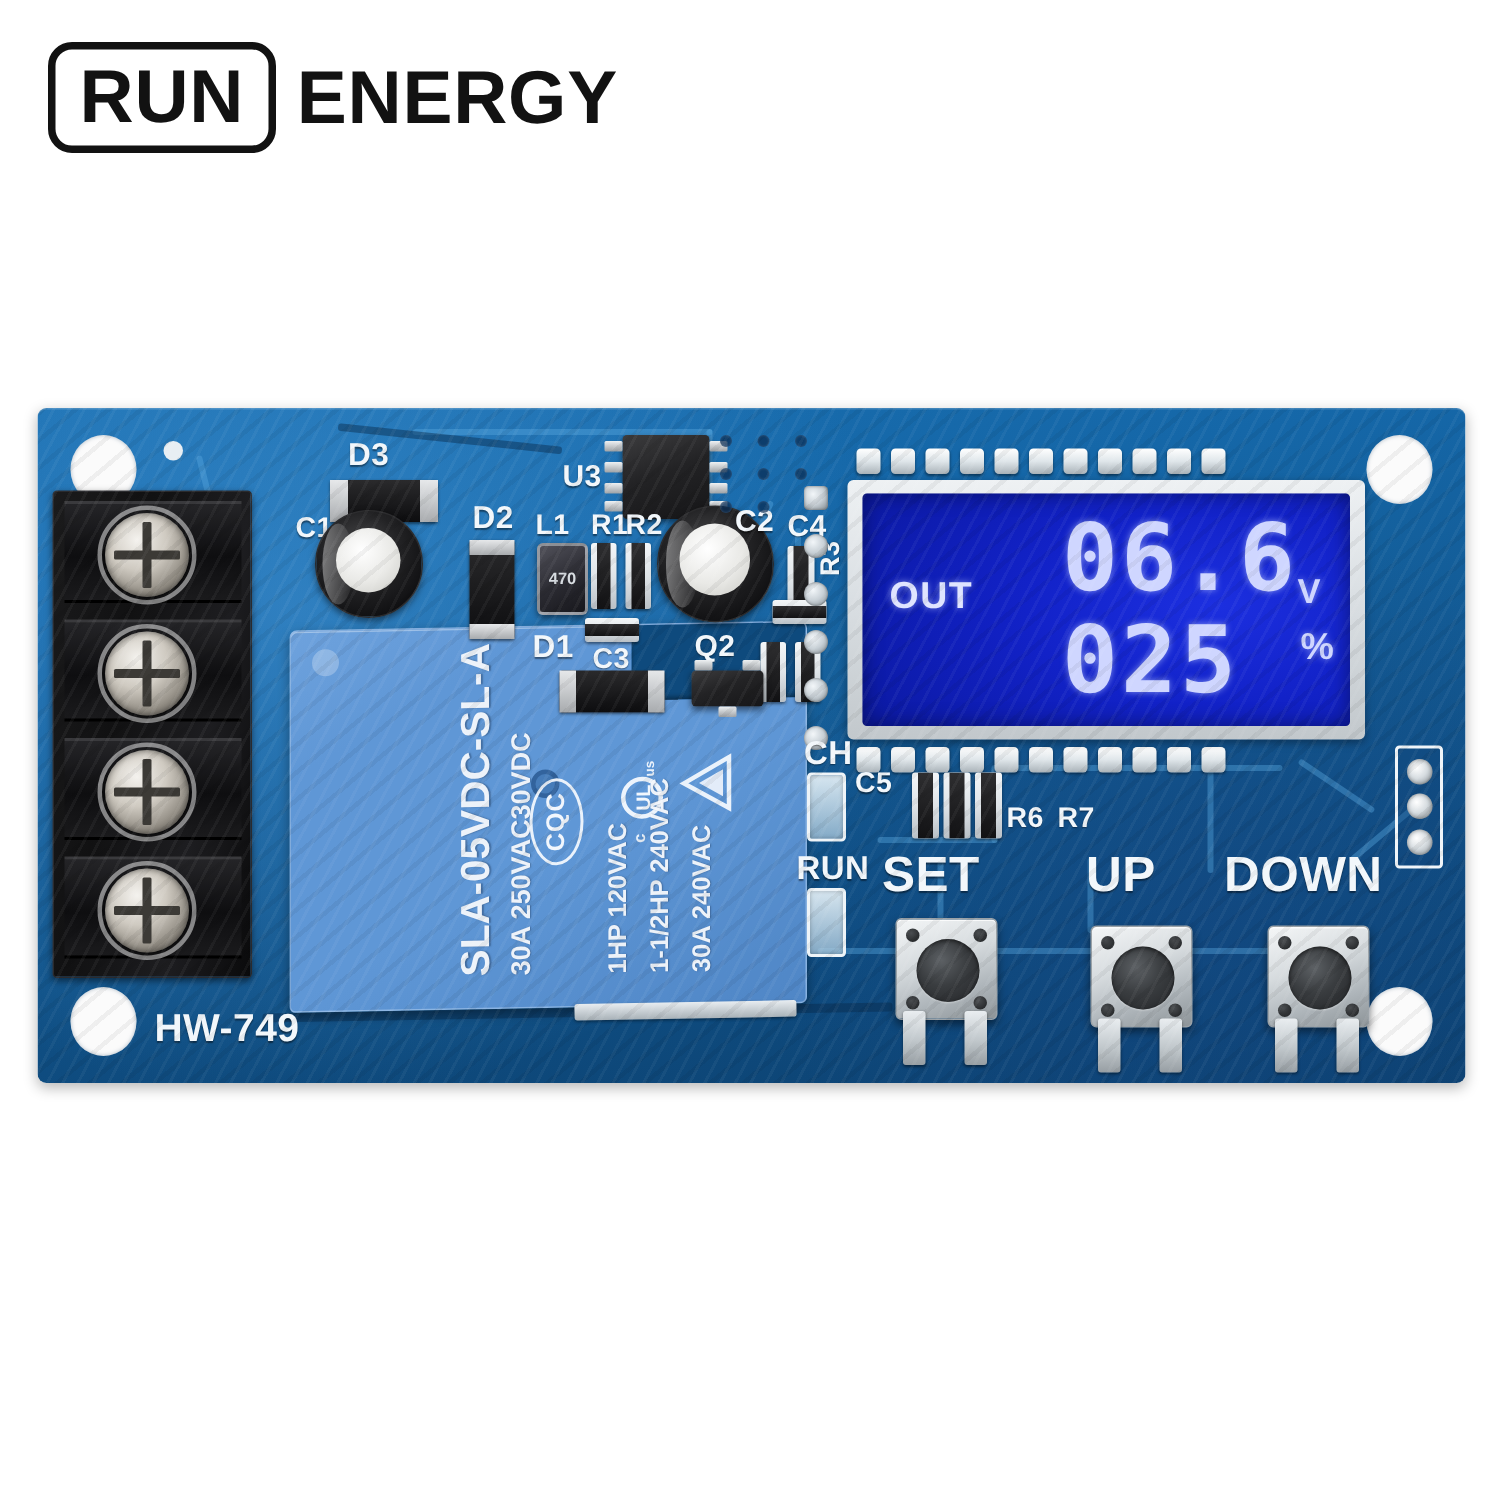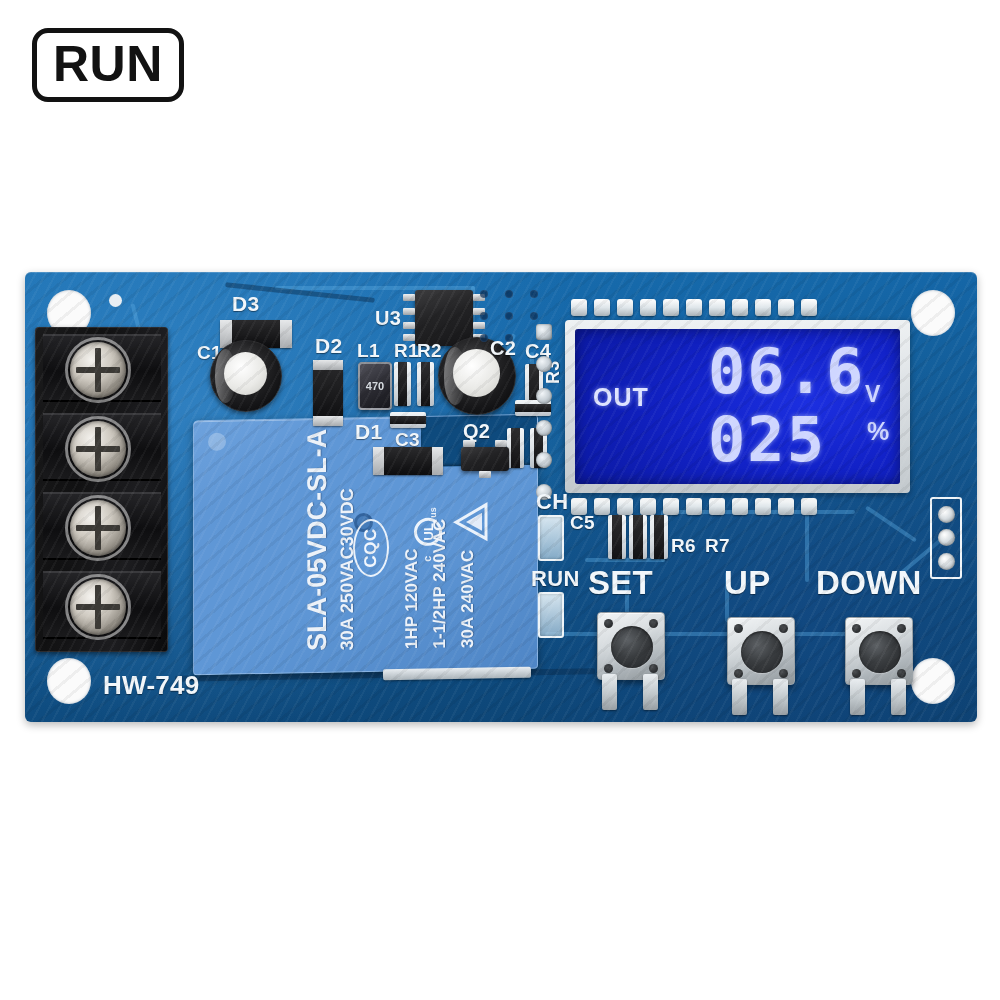--- a/index.html
+++ b/index.html
@@ -396,20 +396,21 @@
 </style>
 </head>
 <body>
 
 <div id="stage">
 
   <div id="logo">
     <div id="logo-box">
       <span class="word">RUN</span>
     </div>
+    <span id="logo-energy">ENERGY</span>
   </div>
 
   <div id="pcb">
 
     <div class="trace" style="left:250px; top:14px; width:200px; height:4px;"></div>
     <div class="trace" style="left:446px; top:14px; width:4px; height:60px;"></div>
     <div class="trace" style="left:120px; top:30px; width:4px; height:120px; transform:rotate(-14deg);"></div>
     <div class="trace dark" style="left:200px; top:18px; width:150px; height:5px; transform:rotate(6deg);"></div>
     <div class="trace" style="left:640px; top:238px; width:190px; height:4px;"></div>
     <div class="trace" style="left:636px; top:238px; width:4px; height:52px;"></div>

